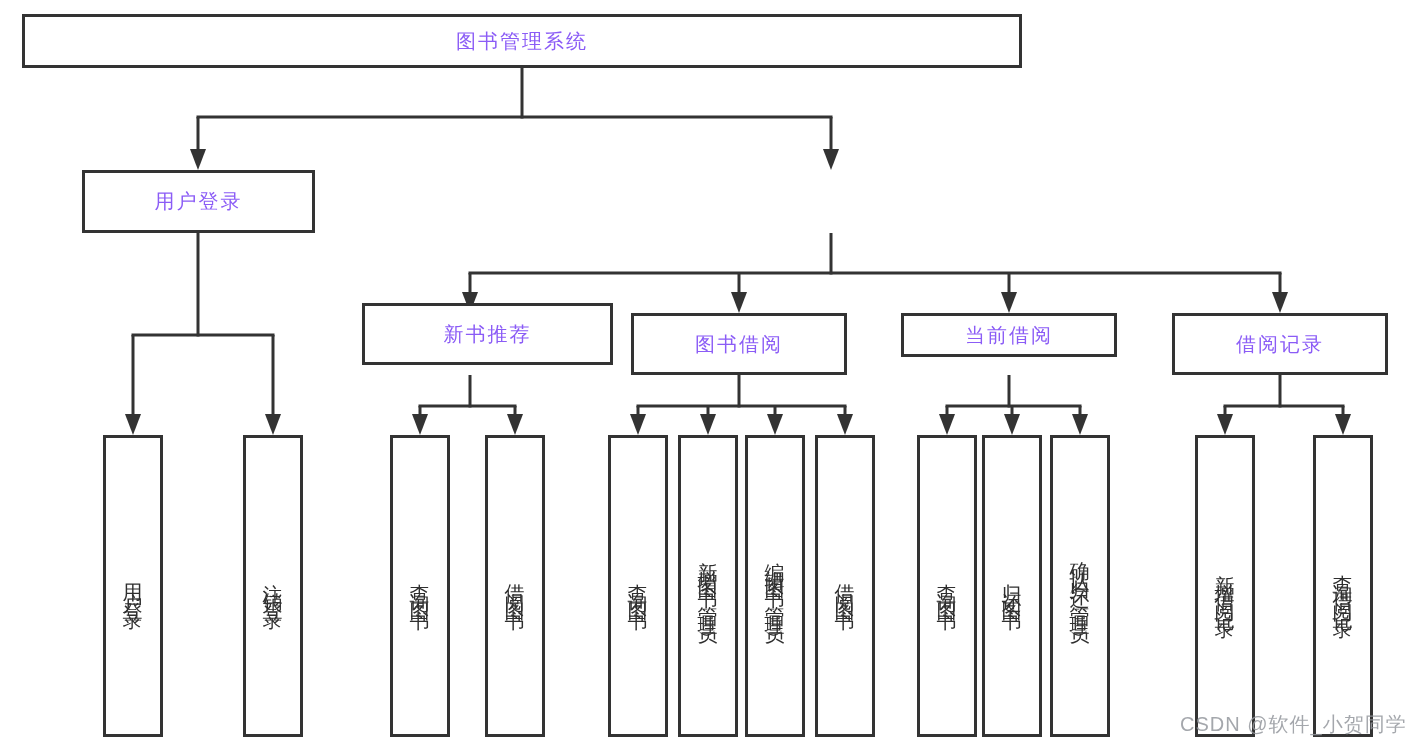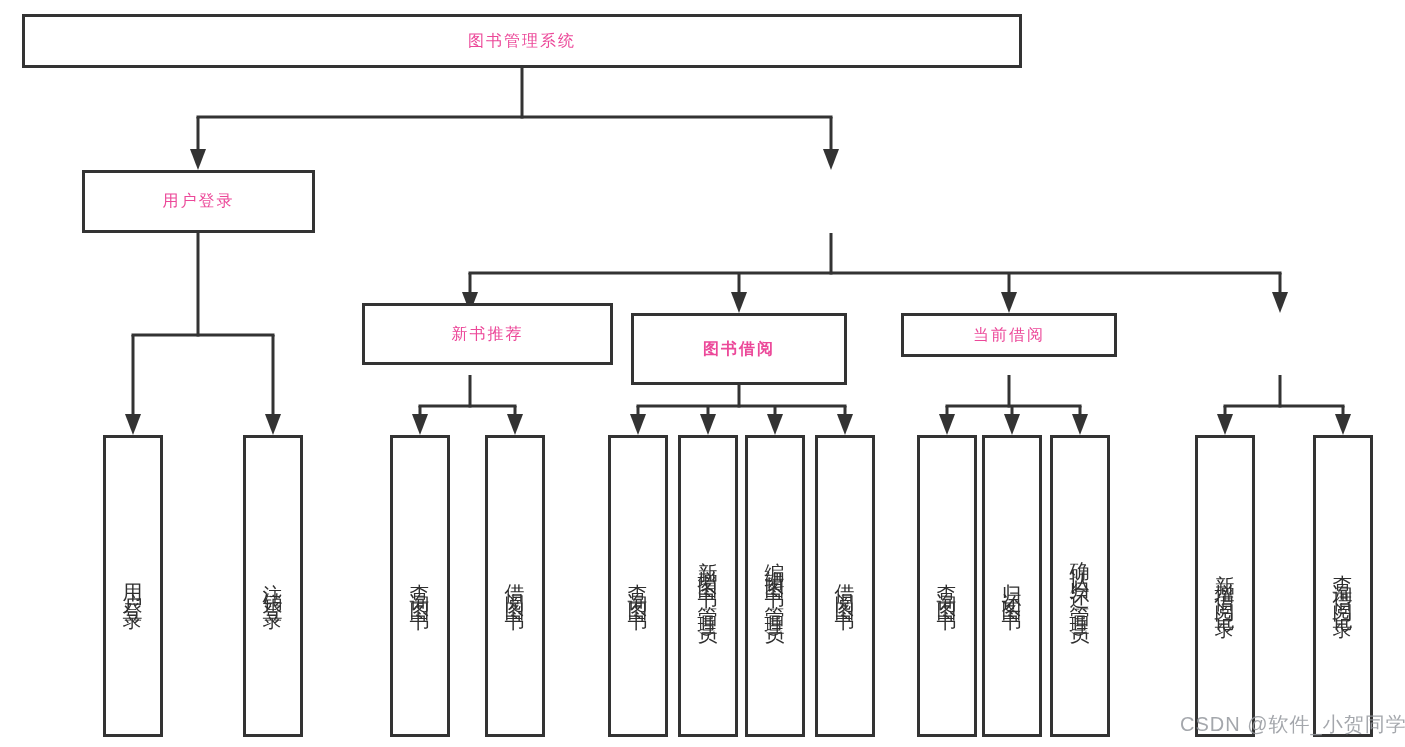--- a/index.html
+++ b/index.html
@@ -27,23 +27,23 @@
   .box {
     position: absolute;
     box-sizing: border-box;
     background: #ffffff;
     border: 3px solid #333333;
     display: flex;
     align-items: center;
     justify-content: center;
   }
   .hlabel {
-    font-size: 16px;
+    font-size: 20px;
     letter-spacing: 2px;
-    color: #ec4899;
+    color: #8b5cf6;
     white-space: nowrap;
   }
   .vbox span.vlabel {
     writing-mode: vertical-rl;
     text-orientation: mixed;
     font-size: 20px;
     letter-spacing: 9px;
     color: #2f2f2f;
     line-height: 1;
     white-space: nowrap;
@@ -137,26 +137,29 @@
     <span class="hlabel">图书管理系统</span>
   </div>
 
   <div class="box" style="left:82px; top:170px; width:233px; height:63px;">
     <span class="hlabel">用户登录</span>
   </div>
 
   <div class="box" style="left:362px; top:303px; width:251px; height:62px;align-items:center;">
     <span class="hlabel">新书推荐</span>
   </div>
-  <div class="box" style="left:631px; top:313px; width:216px; height:72px;font-weight:bold;">
+  <div class="box" style="left:631px; top:313px; width:216px; height:62px;">
     <span class="hlabel">图书借阅</span>
   </div>
   <div class="box" style="left:901px; top:313px; width:216px; height:44px;">
     <span class="hlabel">当前借阅</span>
   </div>
+  <div class="box" style="left:1172px; top:313px; width:216px; height:62px;">
+    <span class="hlabel">借阅记录</span>
+  </div>
 
   <div class="box vbox" style="left:103px; top:435px; width:60px; height:302px;">
     <span class="vlabel">用户登录</span>
   </div>
   <div class="box vbox" style="left:243px; top:435px; width:60px; height:302px;">
     <span class="vlabel">注销登录</span>
   </div>
 
   <div class="box vbox" style="left:390px; top:435px; width:60px; height:302px;">
     <span class="vlabel">查询图书</span>

